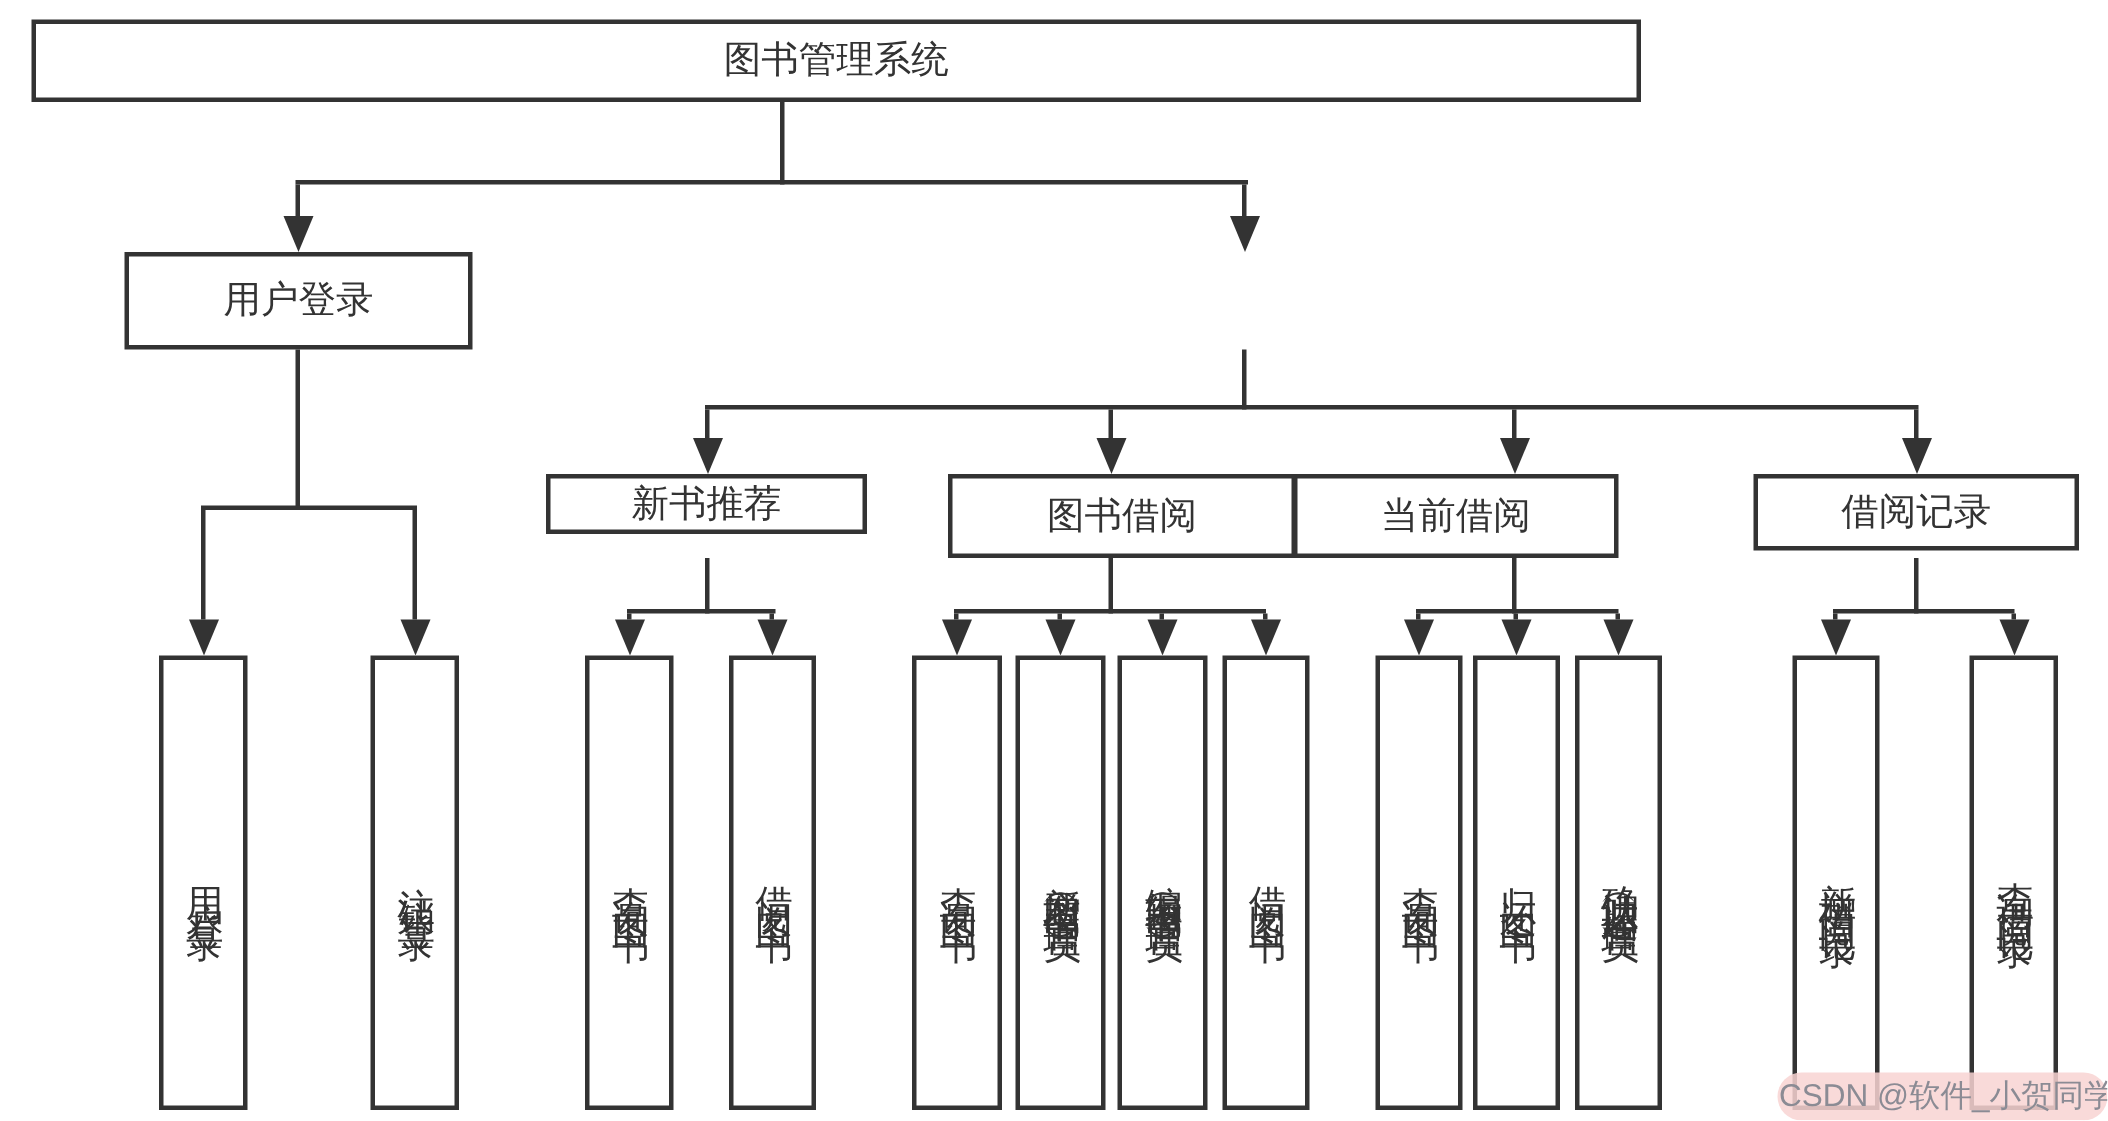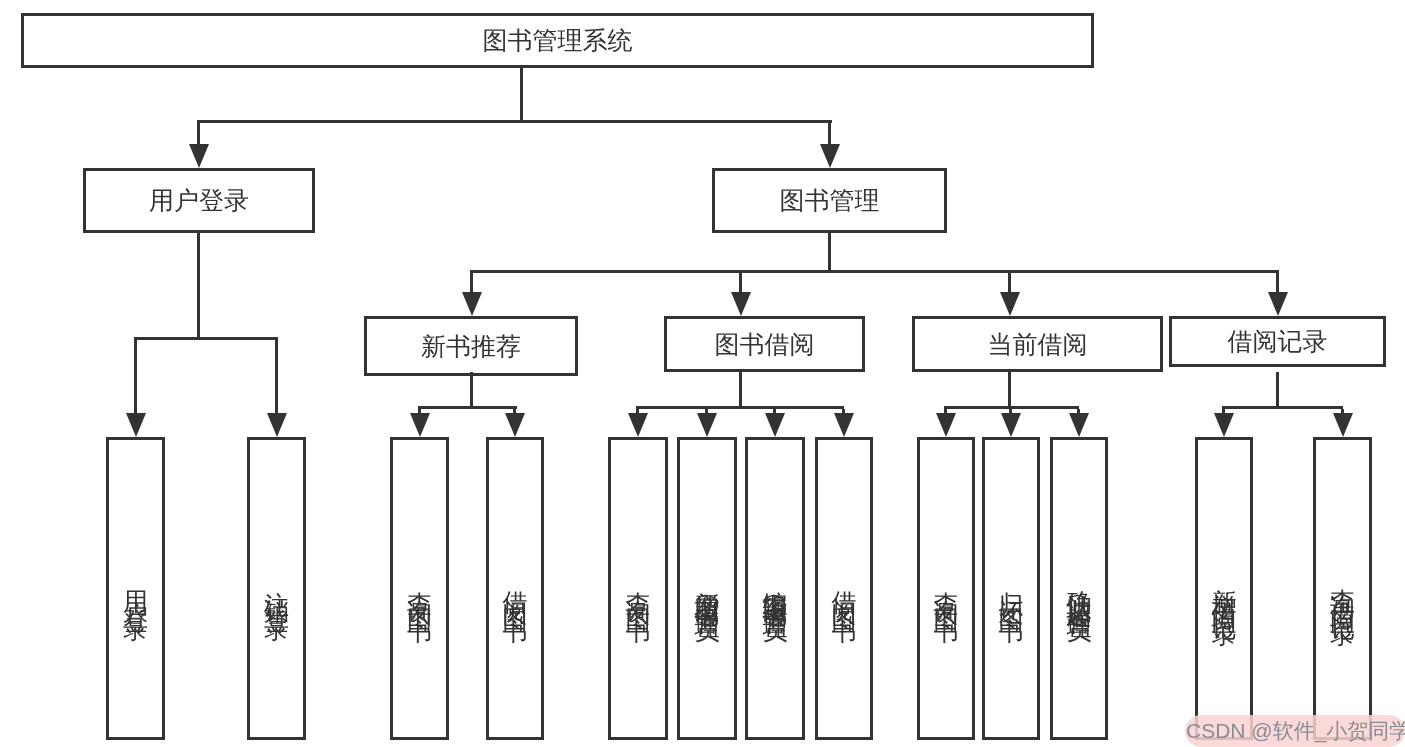--- a/index.html
+++ b/index.html
@@ -37,43 +37,40 @@
   </div>
 
   <div class="vline" style="left:520px;top:68px;width:3px;height:55px"></div>
   <div class="hline" style="left:197px;top:120px;width:635px;height:3px"></div>
   <div class="arrow" style="left:197px;top:123px;height:21px"></div>
   <div class="arrow" style="left:828px;top:123px;height:21px"></div>
 
   <div class="node" style="left:83px;top:168px;width:232px;height:65px">
     <span>用户登录</span>
   </div>
-  <div class="node" style="left:712px;top:168px;width:235px;height:65px">
-    <span>图书管理</span>
-  </div>
 
   <div class="vline" style="left:197px;top:233px;width:3px;height:107px"></div>
   <div class="hline" style="left:134px;top:337px;width:144px;height:3px"></div>
   <div class="arrow" style="left:134px;top:340px;height:73px"></div>
   <div class="arrow" style="left:275px;top:340px;height:73px"></div>
 
   <div class="vline" style="left:828px;top:233px;width:3px;height:40px"></div>
   <div class="hline" style="left:470px;top:270px;width:809px;height:3px"></div>
   <div class="arrow" style="left:470px;top:273px;height:19px"></div>
   <div class="arrow" style="left:739px;top:273px;height:19px"></div>
   <div class="arrow" style="left:1008px;top:273px;height:19px"></div>
   <div class="arrow" style="left:1276px;top:273px;height:19px"></div>
 
-  <div class="node" style="left:364px;top:316px;width:214px;height:60px">
+  <div class="node" style="left:364px;top:316px;width:214px;height:40px">
     <span>新书推荐</span>
   </div>
-  <div class="node" style="left:664px;top:316px;width:201px;height:56px">
+  <div class="node" style="left:632px;top:316px;width:232px;height:56px">
     <span>图书借阅</span>
   </div>
-  <div class="node" style="left:912px;top:316px;width:251px;height:56px">
+  <div class="node" style="left:862px;top:316px;width:217px;height:56px">
     <span>当前借阅</span>
   </div>
   <div class="node" style="left:1169px;top:316px;width:217px;height:51px">
     <span>借阅记录</span>
   </div>
 
   <div class="vline" style="left:470px;top:372px;width:3px;height:37px"></div>
   <div class="hline" style="left:418px;top:406px;width:99px;height:3px"></div>
   <div class="arrow" style="left:418px;top:409px;height:4px"></div>
   <div class="arrow" style="left:513px;top:409px;height:4px"></div>

